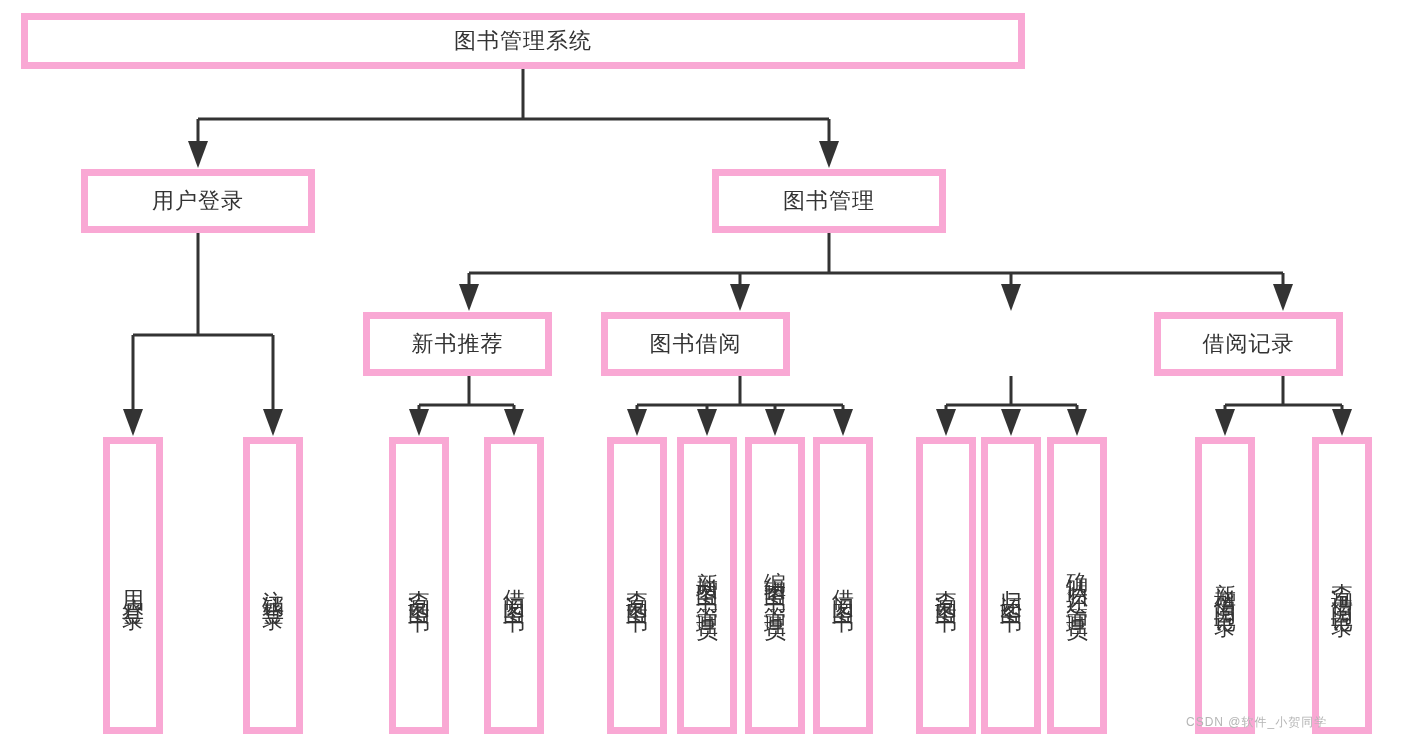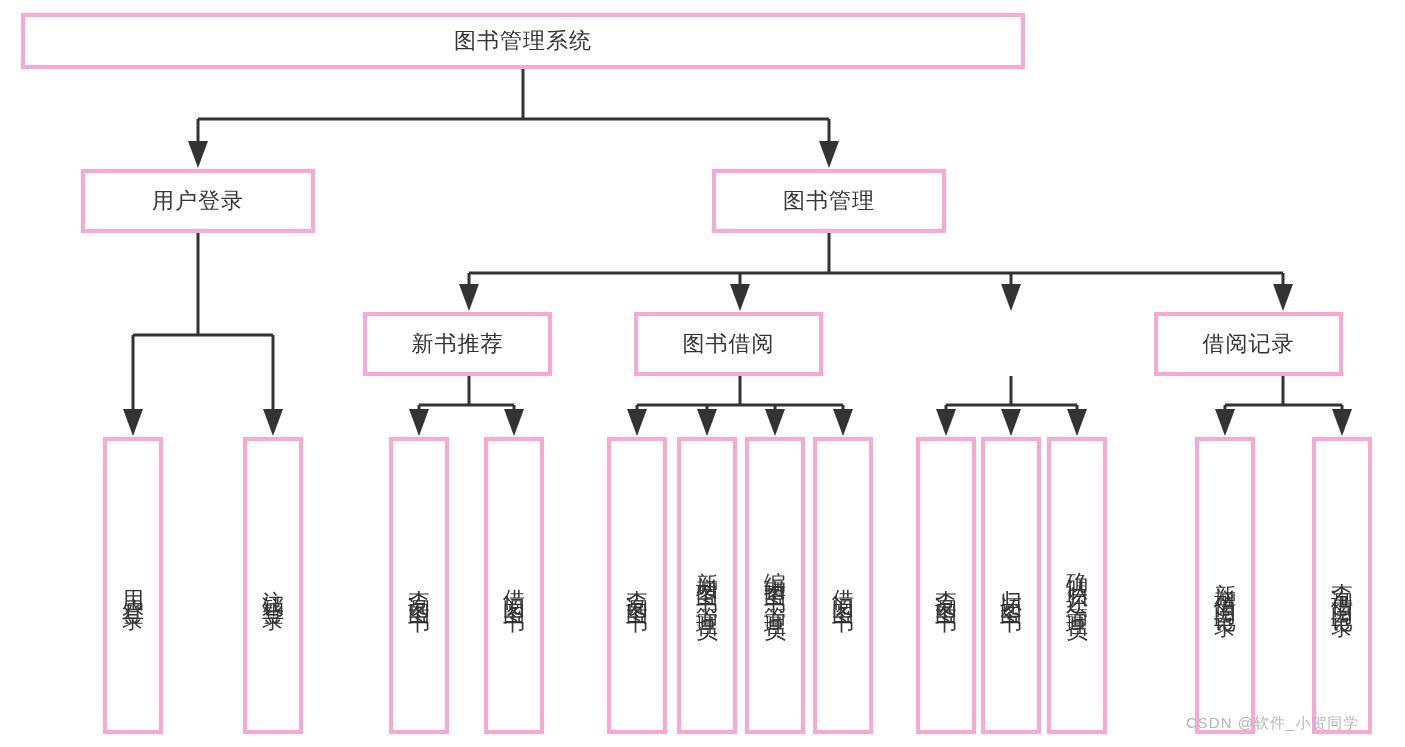--- a/index.html
+++ b/index.html
@@ -13,21 +13,21 @@
   }
   .connectors {
     position: absolute;
     left: 0; top: 0;
     width: 1405px; height: 747px;
     pointer-events: none;
   }
   .box {
     position: absolute;
     box-sizing: border-box;
-    border: 4px solid #f9a8d4;
+    border: 7px solid #f9a8d4;
     background: #ffffff;
     color: #333333;
     display: flex;
     align-items: center;
     justify-content: center;
     text-align: center;
   }
   .hbox {
     font-size: 22px;
     letter-spacing: 1px;
@@ -41,21 +41,21 @@
     top: 437px;
     width: 60px;
     height: 297px;
   }
   .l2 { top: 169px; width: 234px; height: 64px; }
   .l3 { top: 312px; width: 189px; height: 64px; }
   .watermark {
     position: absolute;
     left: 1186px;
     top: 714px;
-    font-size: 15px;
+    font-size: 12px;
     color: #b5b5b5;
     letter-spacing: 1px;
     z-index: 5;
     white-space: nowrap;
   }
 </style>
 </head>
 <body>
 
 <div class="canvas">
@@ -90,21 +90,21 @@
       <polygon points="1332,409 1352,409 1342,436"></polygon>
     </g>
   </svg>
 
   <div class="box hbox" style="left:21px; top:13px; width:1004px; height:56px;">图书管理系统</div>
 
   <div class="box hbox l2" style="left:81px;">用户登录</div>
   <div class="box hbox l2" style="left:712px;">图书管理</div>
 
   <div class="box hbox l3" style="left:363px;">新书推荐</div>
-  <div class="box hbox l3" style="left:634px;">图书借阅</div>
+  <div class="box hbox l3" style="left:601px;">图书借阅</div>
   <div class="box hbox l3" style="left:1154px;">借阅记录</div>
 
   <div class="box vbox" style="left:103px;">用户登录</div>
   <div class="box vbox" style="left:243px;">注销登录</div>
 
   <div class="box vbox" style="left:389px;">查询图书</div>
   <div class="box vbox" style="left:484px;">借阅图书</div>
 
   <div class="box vbox" style="left:607px;">查询图书</div>
   <div class="box vbox" style="left:677px;">新增图书（管理员）</div>

